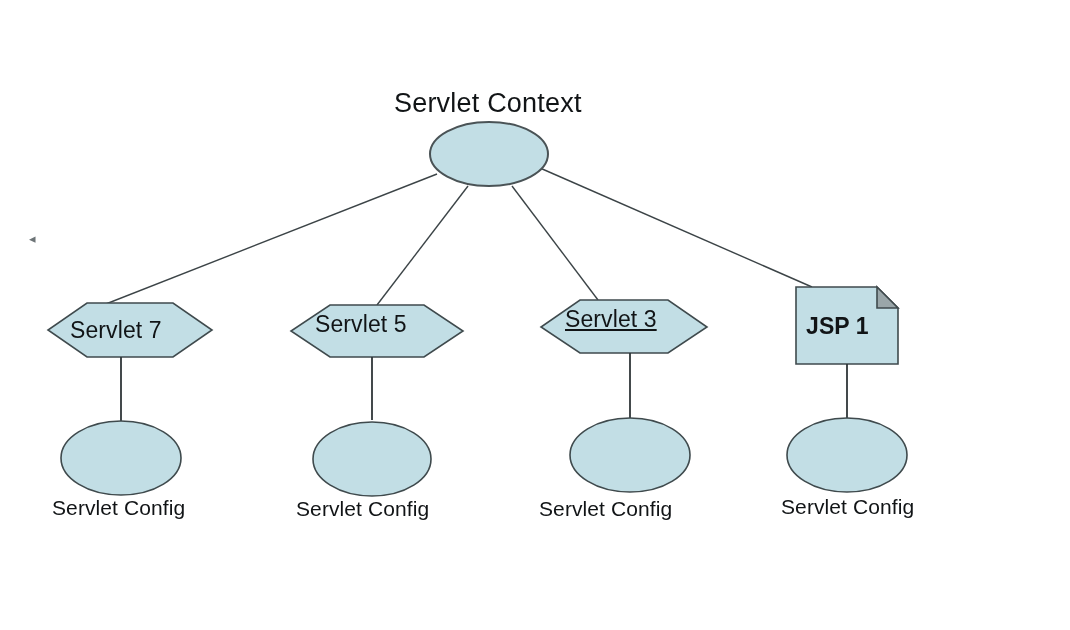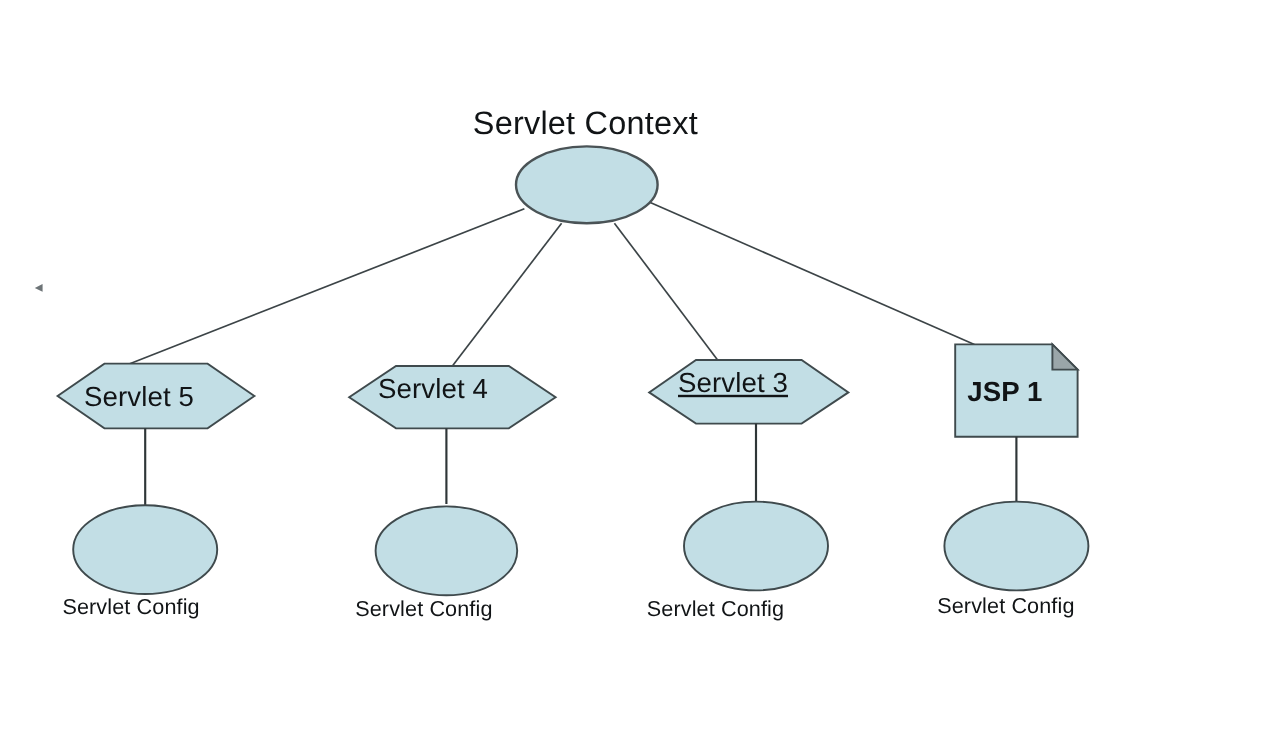--- a/index.html
+++ b/index.html
@@ -59,21 +59,21 @@
   }
   .title-label {
     font-size: 27px;
     letter-spacing: 0.2px;
   }
   .shape-label {
     font-size: 23px;
     letter-spacing: 0.1px;
   }
   .caption-label {
-    font-size: 18px;
+    font-size: 21px;
     letter-spacing: 0.1px;
   }
   .stray-mark {
     position: absolute;
     color: #6d7477;
     font-size: 13px;
     font-family: "Liberation Sans", sans-serif;
     line-height: 1;
   }
 </style>
@@ -112,23 +112,23 @@
     <polygon class="shape-fill-thin" points="796,287 877,287 898,308 898,364 796,364"></polygon>
     <polygon class="fold-face" points="877,287 898,308 877,308"></polygon>
 
     <line class="stem-line" x1="847" y1="364" x2="847" y2="419"></line>
 
     <ellipse class="shape-fill-thin" cx="847" cy="455" rx="60" ry="37"></ellipse>
   </svg>
 
   <div class="node-label title-label" style="left:394px; top:88px;">Servlet Context</div>
 
-  <div class="node-label shape-label" style="left:70px; top:317px;">Servlet 5</div>
+  <div class="node-label shape-label" style="left:70px; top:317px;">Servlet 7</div>
 
-  <div class="node-label shape-label" style="left:315px; top:311px;">Servlet 4</div>
+  <div class="node-label shape-label" style="left:315px; top:311px;">Servlet 5</div>
 
   <div class="node-label shape-label" style="left:565px; top:306px;text-decoration:underline;">Servlet 3</div>
 
   <div class="node-label shape-label" style="left:806px; top:313px;font-weight:bold;">JSP 1</div>
 
   <div class="node-label caption-label" style="left:52px; top:496px;">Servlet Config</div>
 
   <div class="node-label caption-label" style="left:296px; top:497px;">Servlet Config</div>
 
   <div class="node-label caption-label" style="left:539px; top:497px;">Servlet Config</div>

